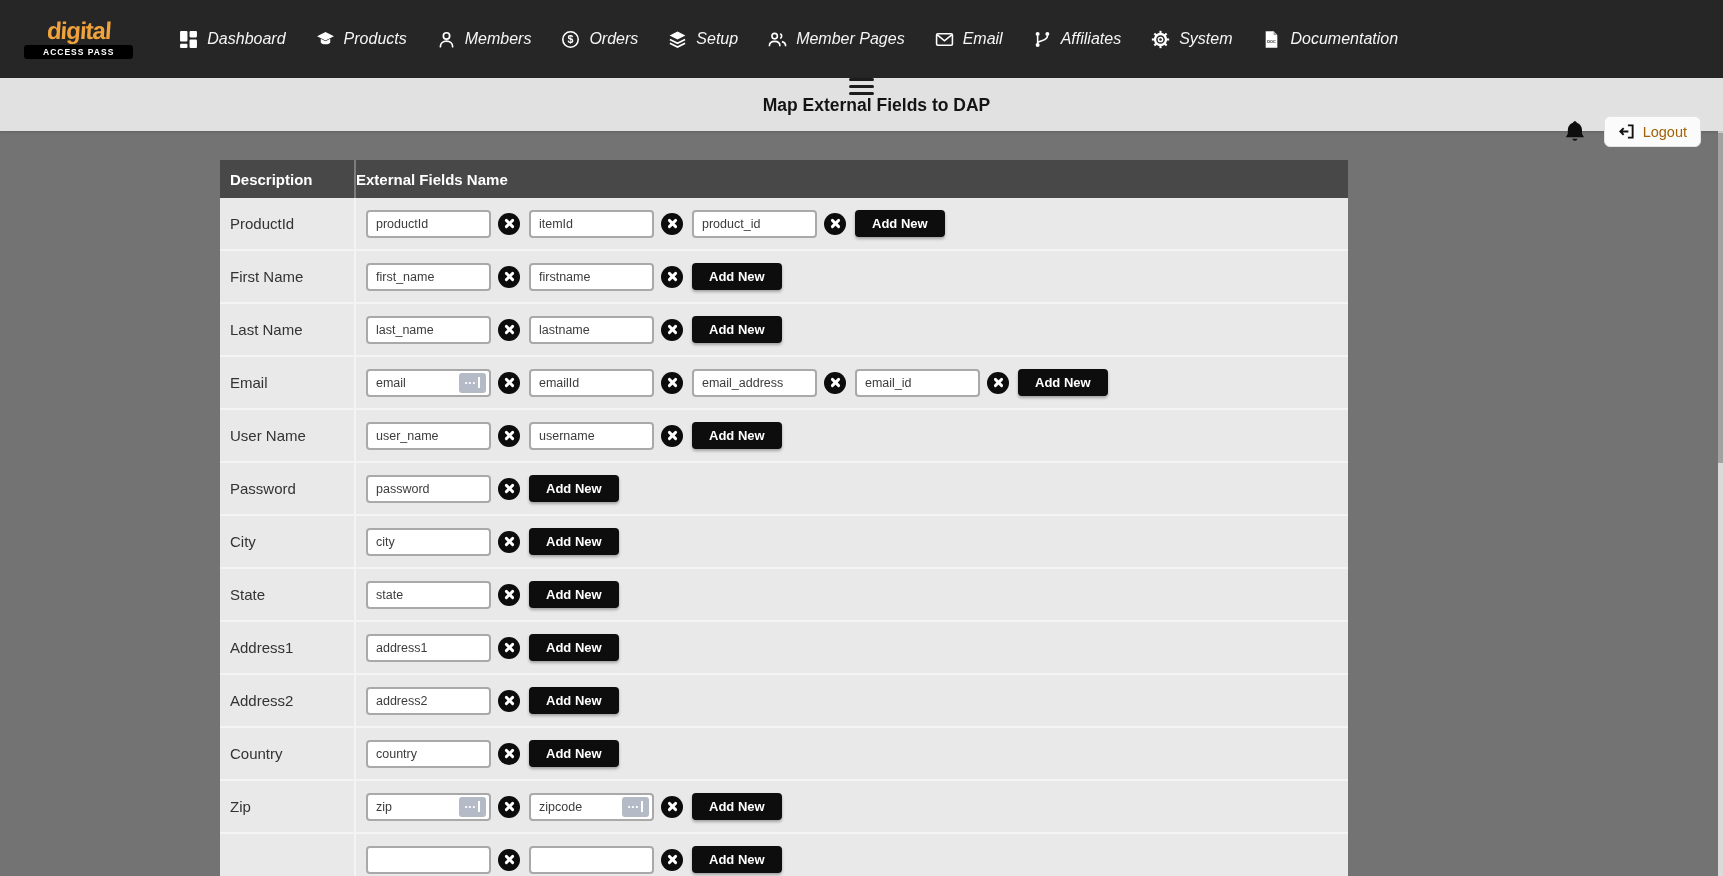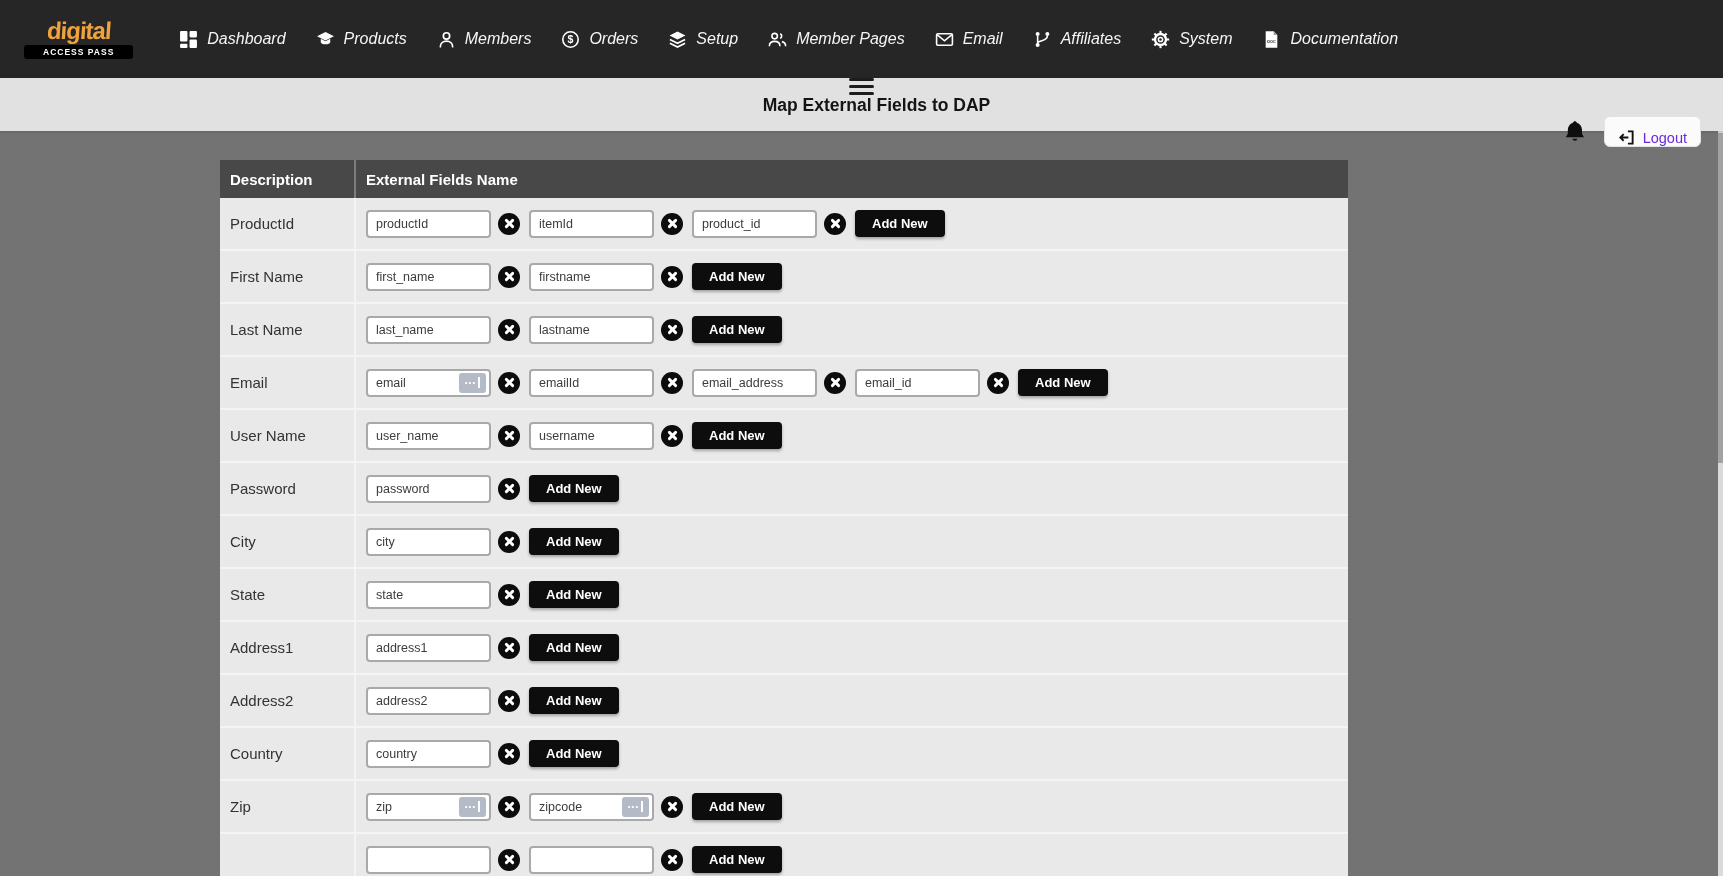--- a/index.html
+++ b/index.html
@@ -30,35 +30,35 @@
   .toolbar {
     height: 53px; background: #e1e1e1; display: flex; align-items: center;
     padding: 0 22px; box-shadow: 0 1px 3px rgba(0,0,0,0.15); position: relative; z-index: 2; flex-direction: column;
   }
   .hamburger { width: 25px; display: flex; flex-direction: column; gap: 4px; cursor: pointer; }
   .hamburger i { display: block; height: 3px; background: #1c1c1c; border-radius: 2px; }
   .toolbar-title { font-size: 17.5px; font-weight: bold; color: #141414; margin-left: 30px; }
   .toolbar-right { margin-left: auto; display: flex; align-items: center; gap: 18px; }
   .bell { width: 22px; height: 24px; display: inline-flex; cursor: pointer; }
   .logout-btn {
-    display: inline-flex; align-items: flex-end; gap: 8px; background: #fbfbfb;
+    display: inline-flex; align-items: center; gap: 8px; background: #fbfbfb;
     border: 1px solid #e3e3e3; border-radius: 6px; height: 31px; padding: 0 13px;
-    font-size: 14.5px; color: #6d28d9; cursor: pointer; font-family: inherit;
+    font-size: 14.5px; color: #a16207; cursor: pointer; font-family: inherit;
   }
   .logout-btn svg { width: 17px; height: 17px; }
 
   
   .content { position: relative; height: 745px; background: #737373; }
   .map-table { position: absolute; left: 220px; top: 29px; width: 1128px; }
   .thead {
     display: flex; background: #484848; color: #fff; height: 38px; align-items: center;
     font-weight: bold; font-size: 15px;
   }
   .thead .h-desc { width: 136px; padding-left: 10px; border-right: 2px solid #7d7d7d; height: 100%; display: flex; align-items: center; }
-  .thead .h-fields { padding-left: 10px; }
+  .thead .h-fields { }
   .trow { display: flex; background: #e9e9e9; height: 53px; border-bottom: 2px solid #f4f4f4; }
   .tcell-desc {
     width: 136px; padding-left: 10px; border-right: 2px solid #f4f4f4;
     display: flex; align-items: center; font-size: 15px; color: #333;
   }
   .tcell-fields { flex: 1; display: flex; align-items: center; padding-left: 10px; }
   .field-group { display: inline-flex; align-items: center; margin-right: 9px; }
   .input-wrap { position: relative; display: inline-flex; align-items: center; margin-right: 7px; }
   .field-input {
     width: 125px; height: 28px; border: 2px solid #a9a9a9; border-radius: 4px;

